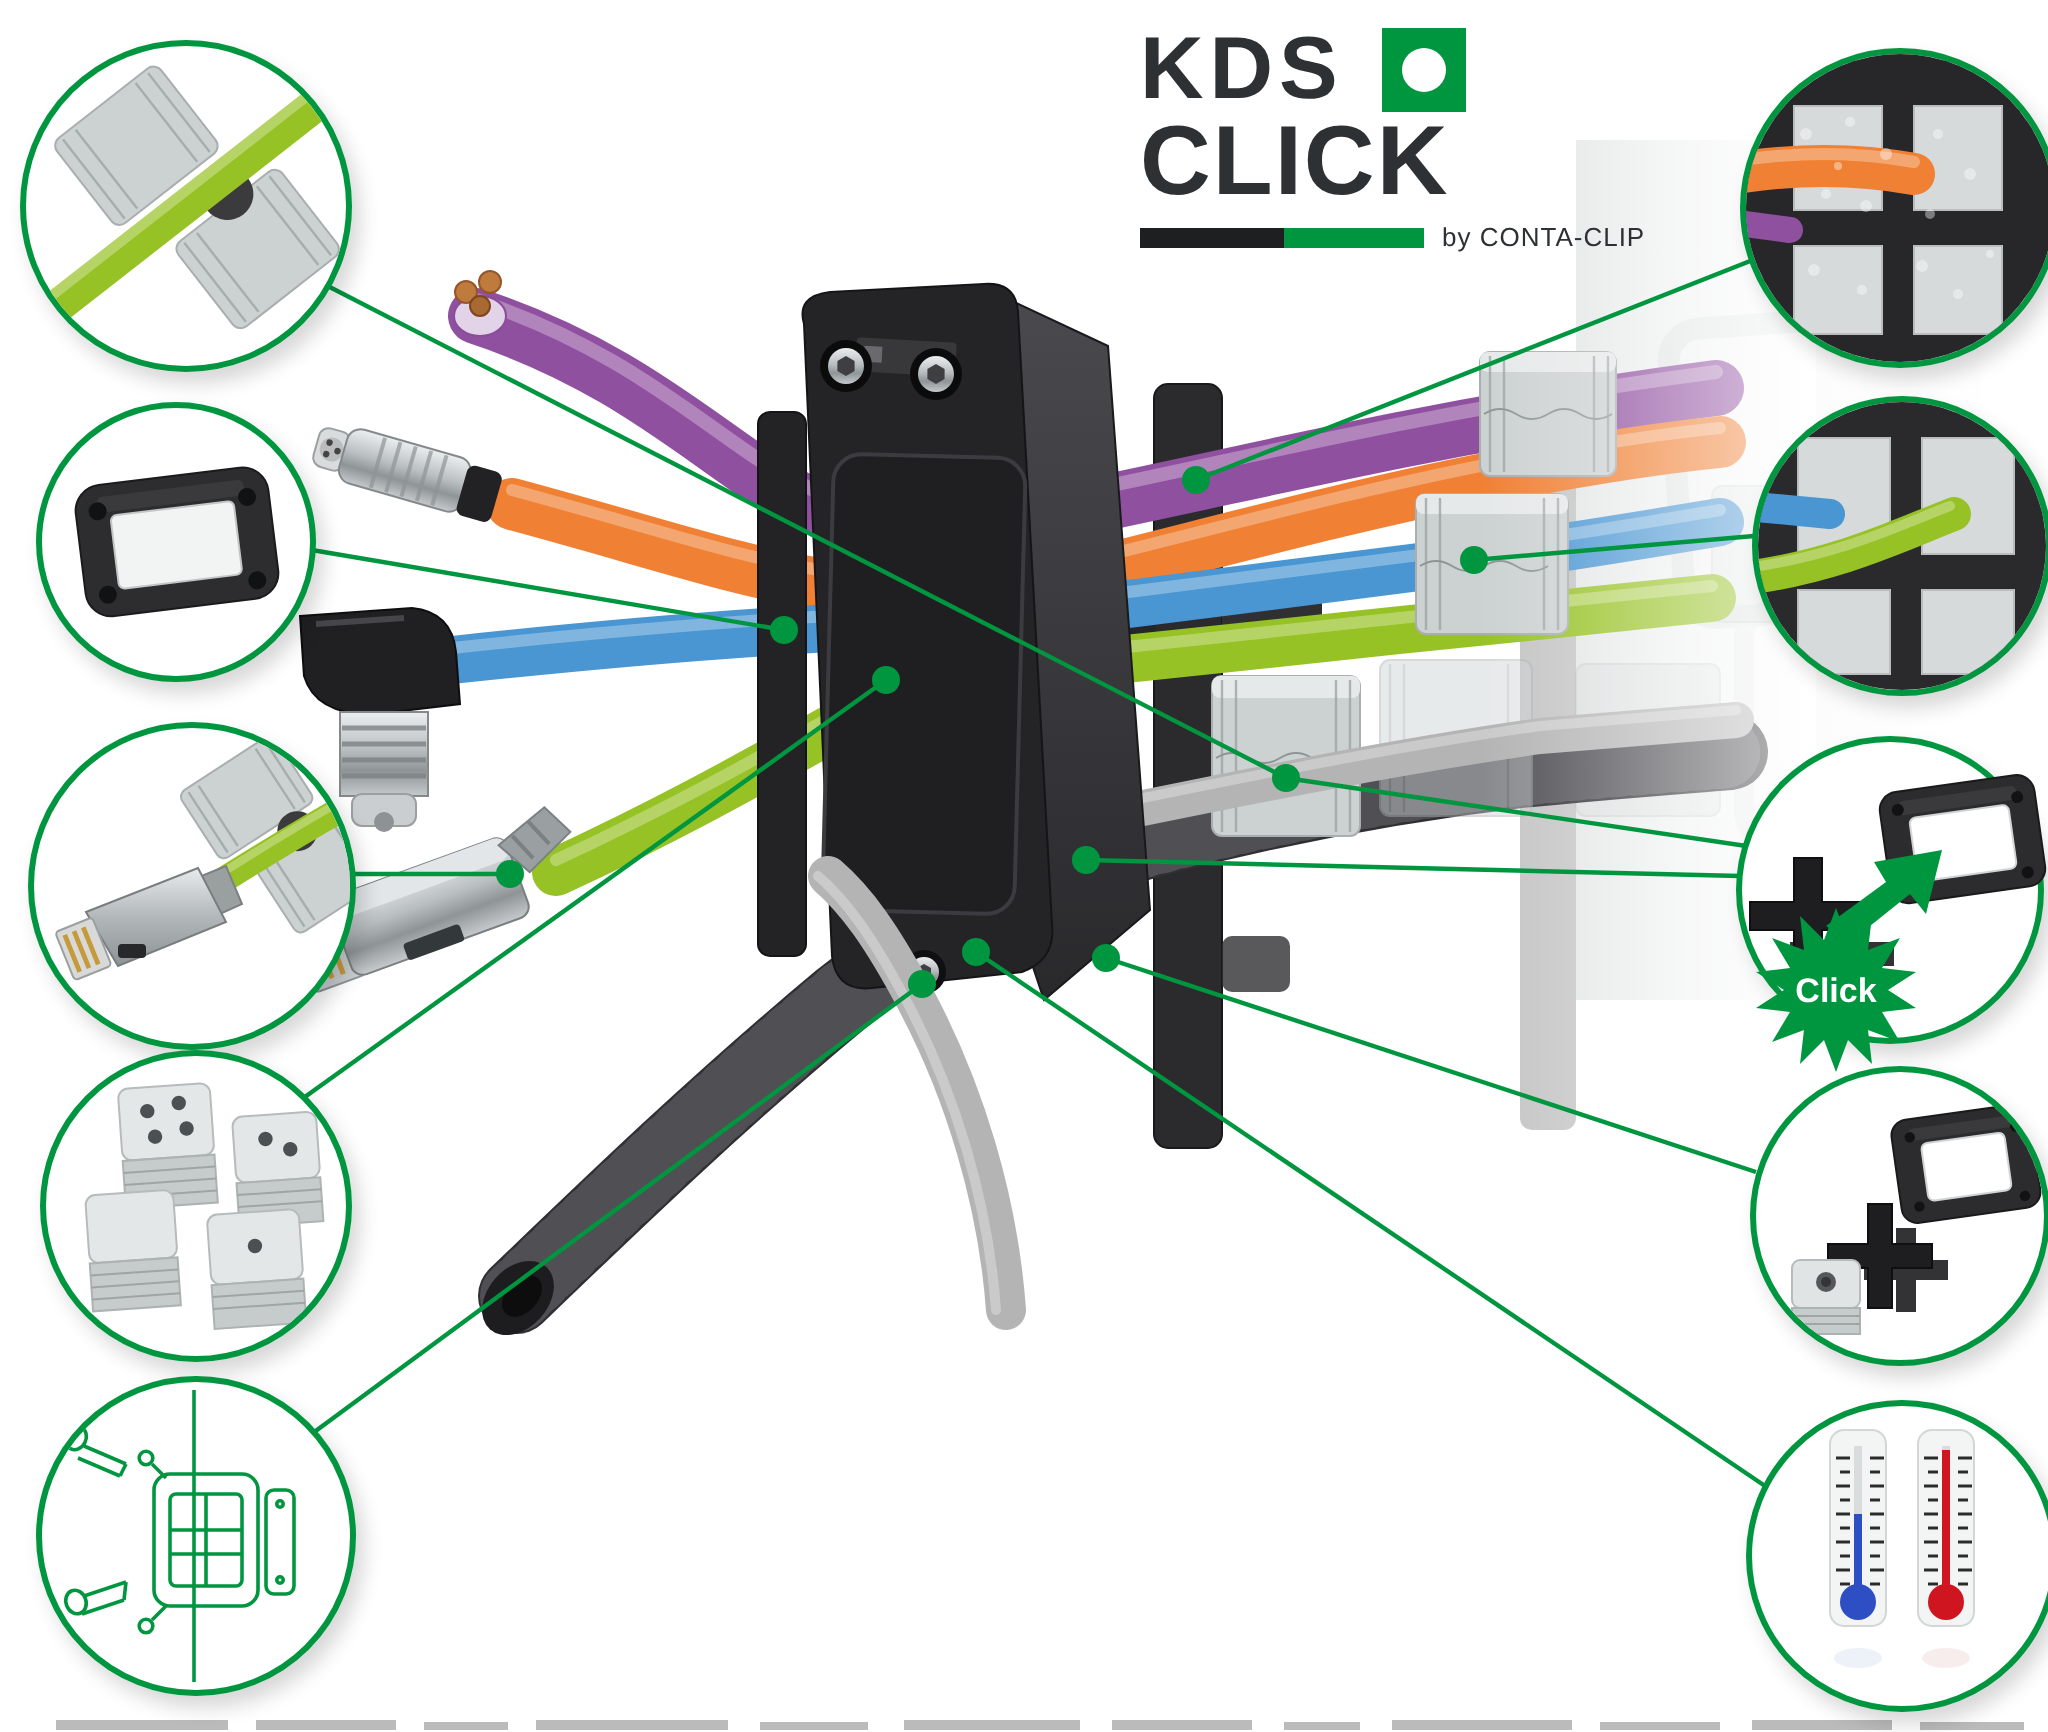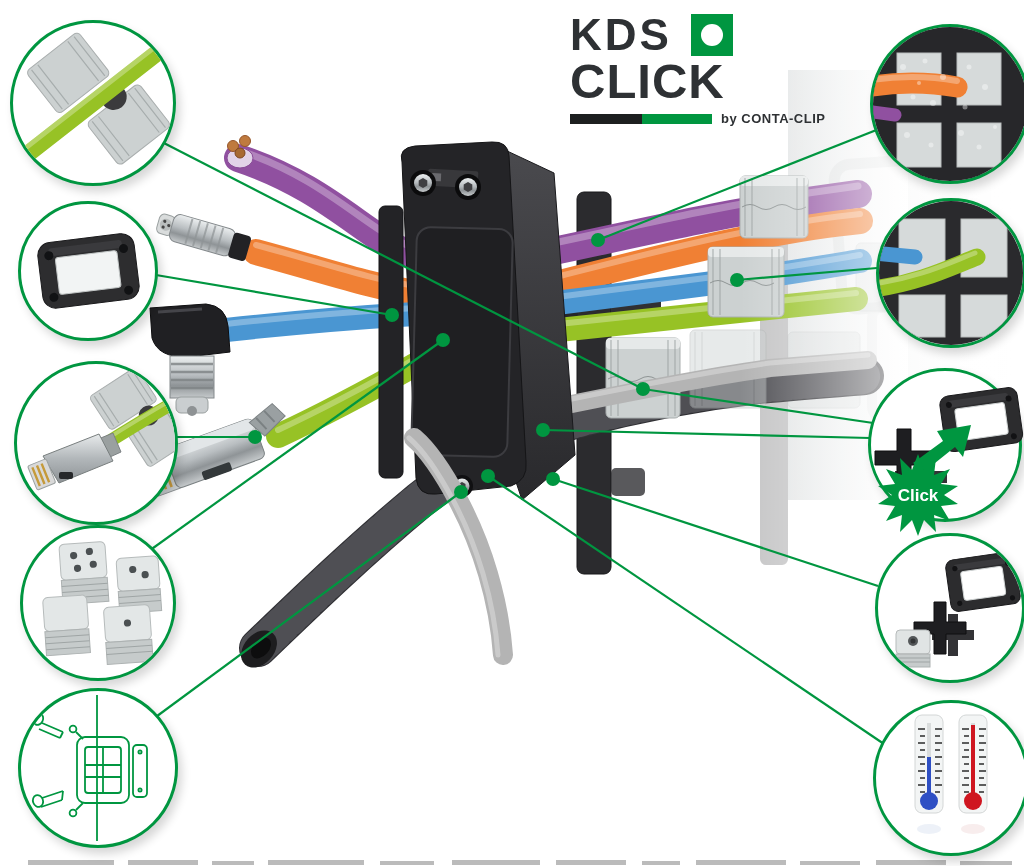--- a/index.html
+++ b/index.html
@@ -9,21 +9,21 @@
   
   .logo{position:absolute;left:570px;top:14px;z-index:3;color:var(--logo-dark);}
   .logo-row1{display:flex;align-items:flex-start;gap:19px;}
   .kds{font-size:44px;font-weight:700;letter-spacing:3px;line-height:42px;}
   .logo-square{width:42px;height:42px;background:var(--accent);display:flex;align-items:center;justify-content:center;}
   .logo-square span{width:22px;height:22px;background:#fff;border-radius:50%;}
   .click{font-size:49px;font-weight:800;letter-spacing:1px;line-height:46px;margin-top:2px;}
   .logo-row3{display:flex;align-items:center;margin-top:7px;}
   .bar-black{width:72px;height:10px;background:#1d1f20;}
   .bar-green{width:70px;height:10px;background:var(--accent);}
-  .byline{font-size:13px;font-weight:700;margin-left:9px;letter-spacing:.5px;}
+  .byline{font-size:13px;font-weight:400;margin-left:9px;letter-spacing:.5px;}
   
   .callout{position:absolute;border-radius:50%;background:#fff;border:3px solid var(--accent);
            box-shadow:4px 6px 10px rgba(0,0,0,.16);overflow:hidden;z-index:2;}
   .callout.open{overflow:visible;}
   .callout svg{position:absolute;left:0;top:0;}
   
   .cable{fill:none;stroke-linecap:round;}
   .st-purple{stroke:var(--cable-purple);} .st-orange{stroke:var(--cable-orange);}
   .st-blue{stroke:var(--cable-blue);}     .st-green{stroke:var(--cable-green);}
   .st-gray{stroke:var(--cable-gray);}     .st-conduit{stroke:var(--conduit);}

